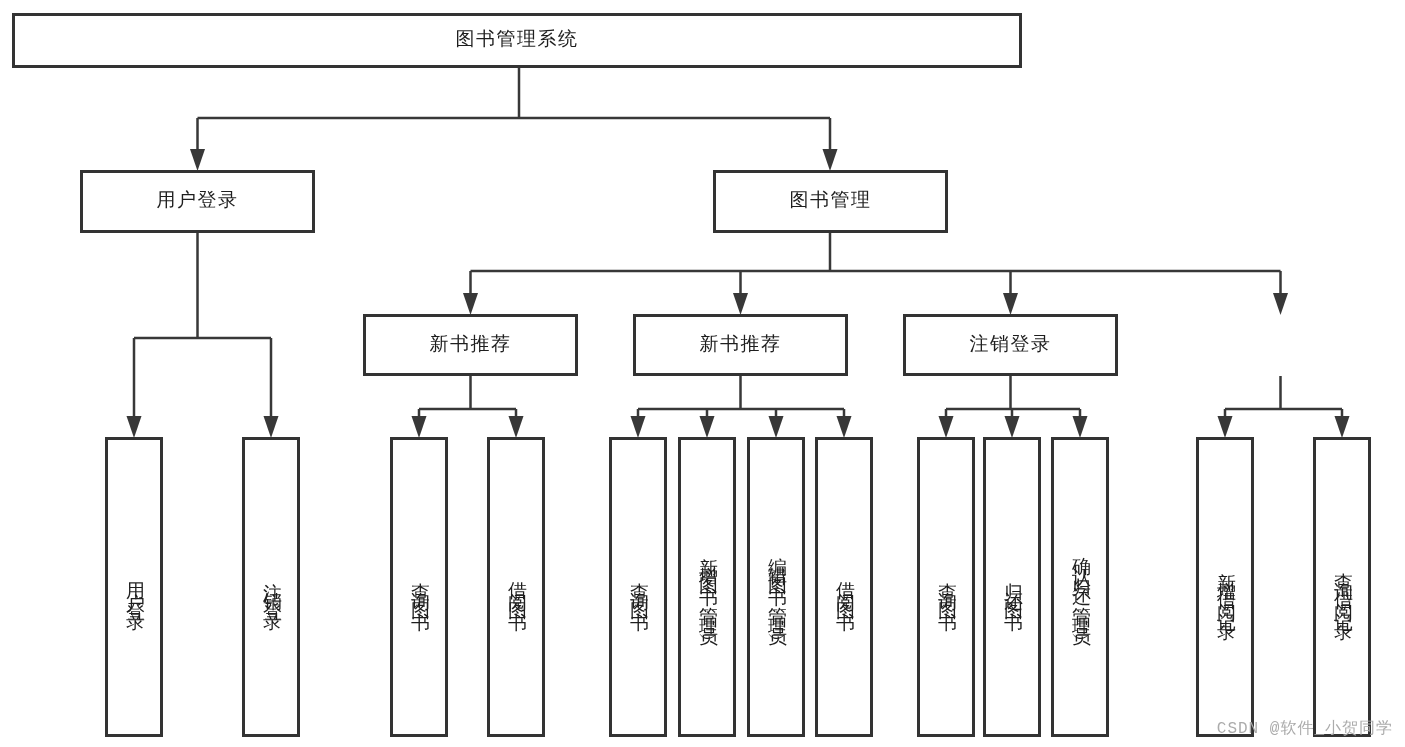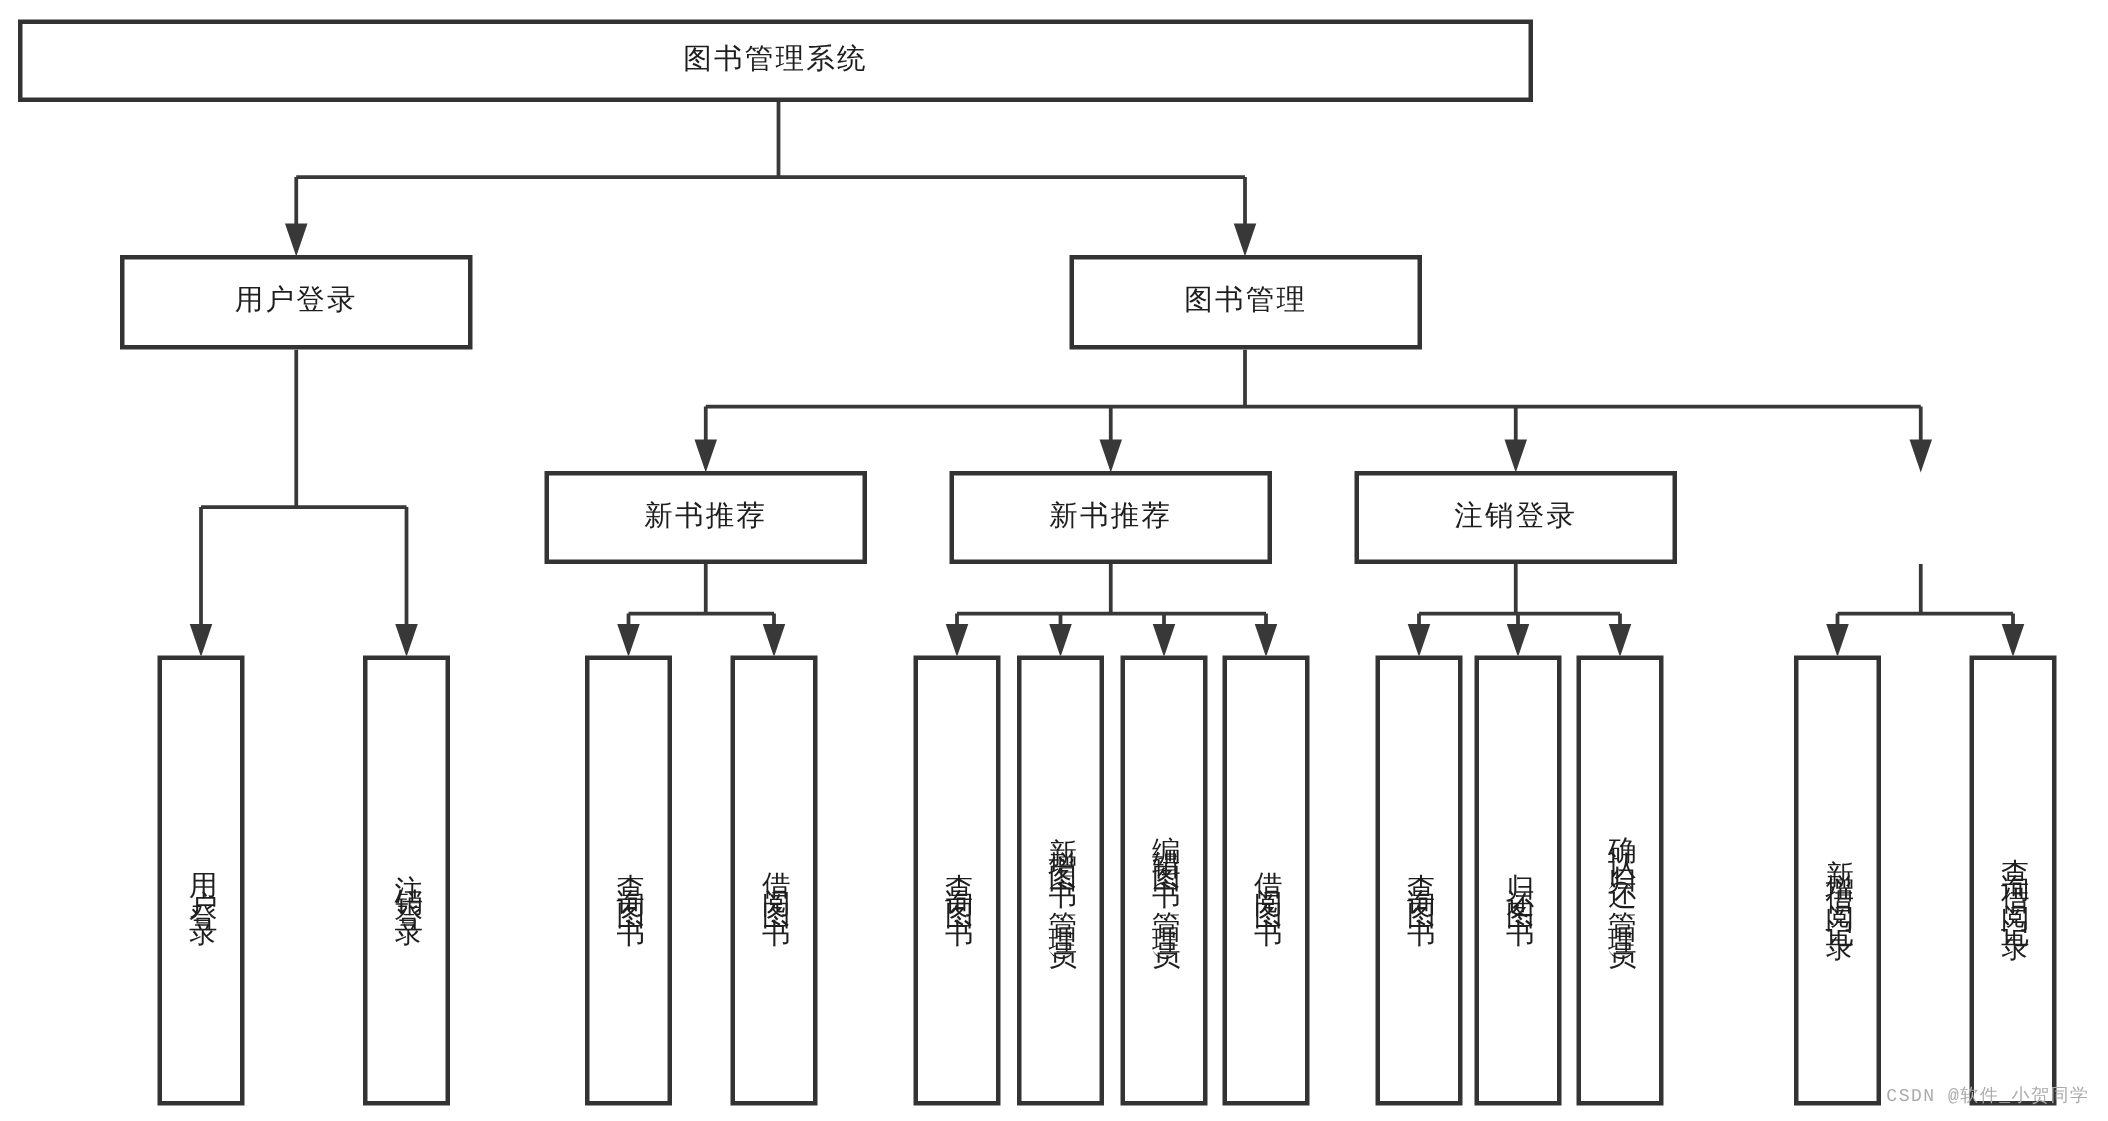--- a/index.html
+++ b/index.html
@@ -42,21 +42,21 @@
     writing-mode:vertical-rl;
     text-orientation:mixed;
     font-size:19px;
     letter-spacing:10px;
     line-height:1;
   }
   .watermark{
     position:absolute;
     right:12px;
     bottom:8px;
-    font-size:12px;
+    font-size:16px;
     color:#ababab;
     letter-spacing:1px;
     white-space:nowrap;
   }
 </style>
 </head>
 <body>
 
 <div class="stage">
 

